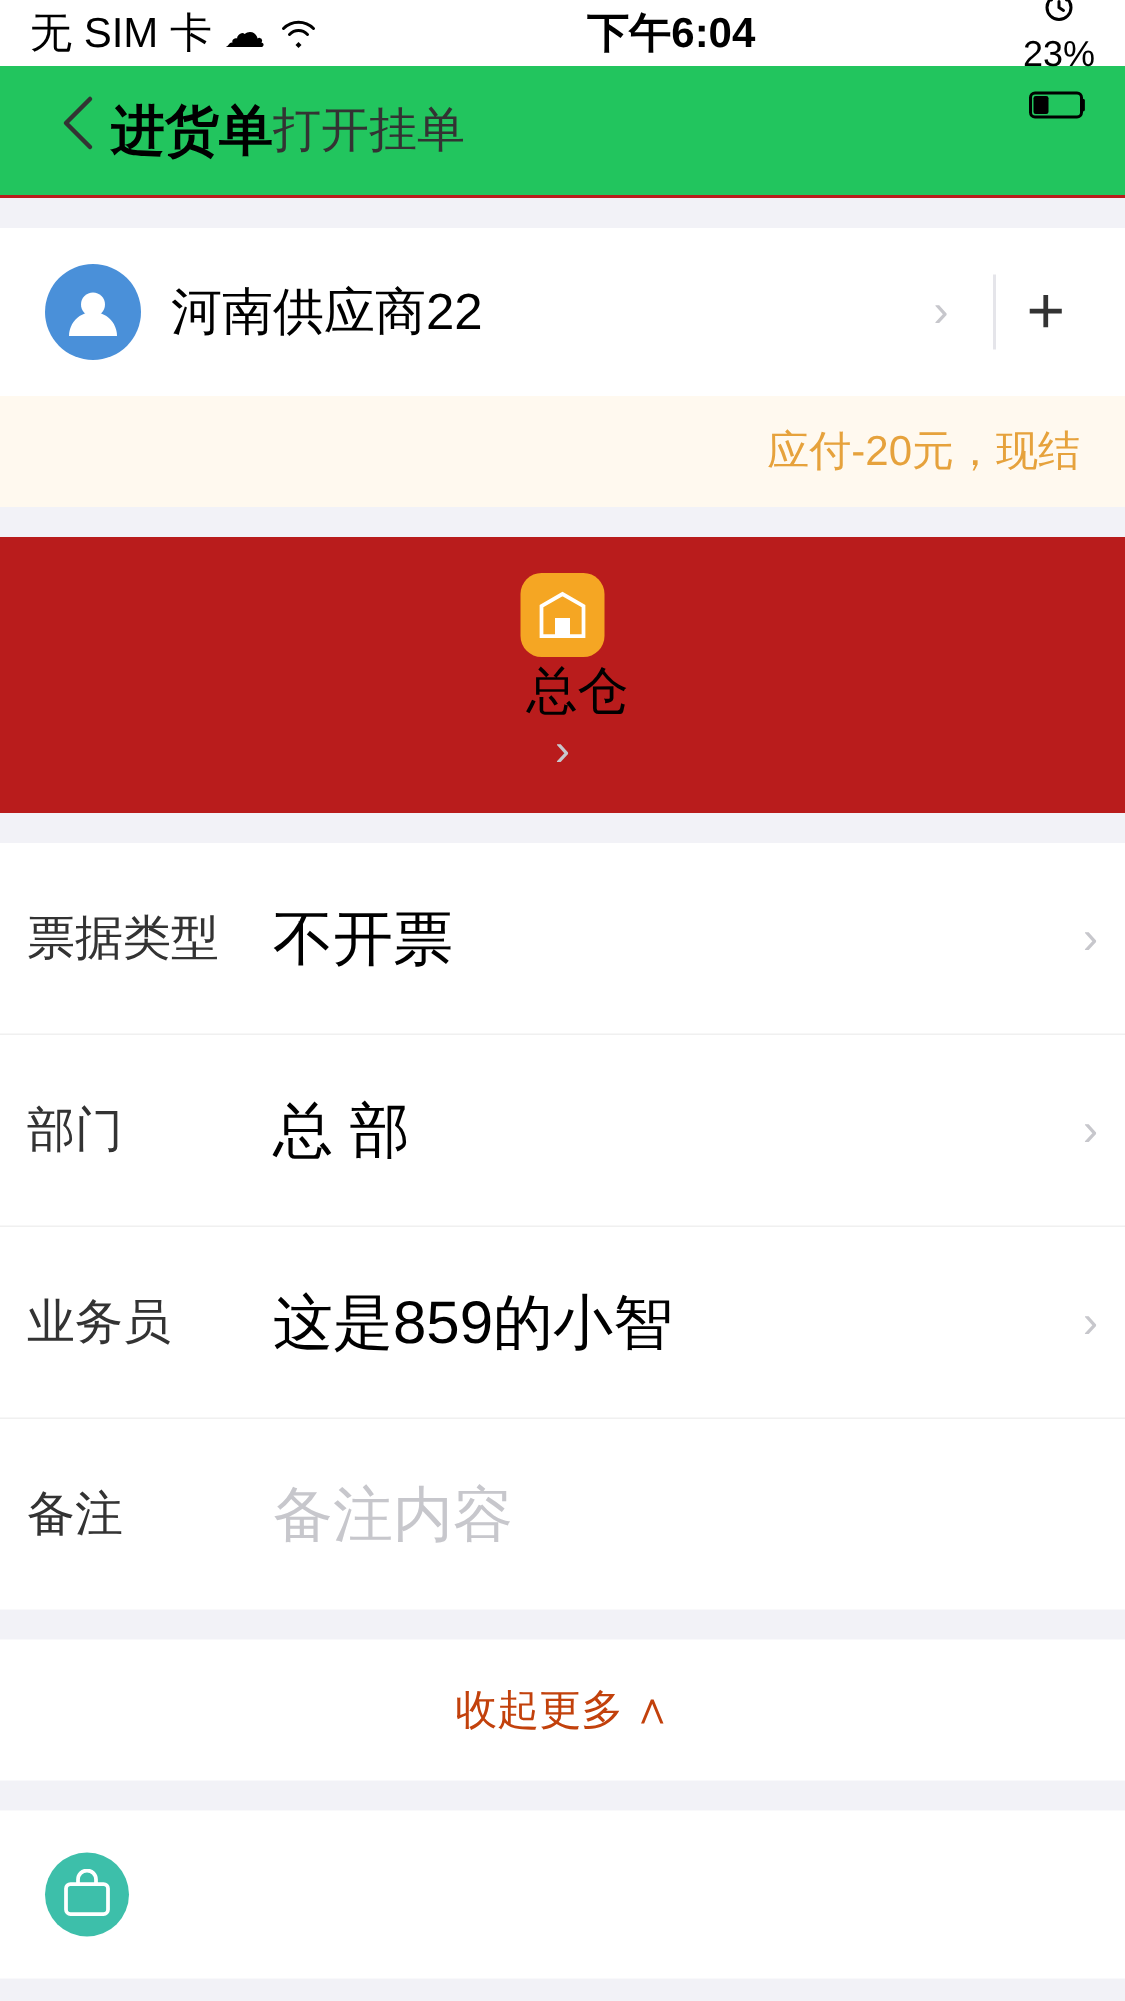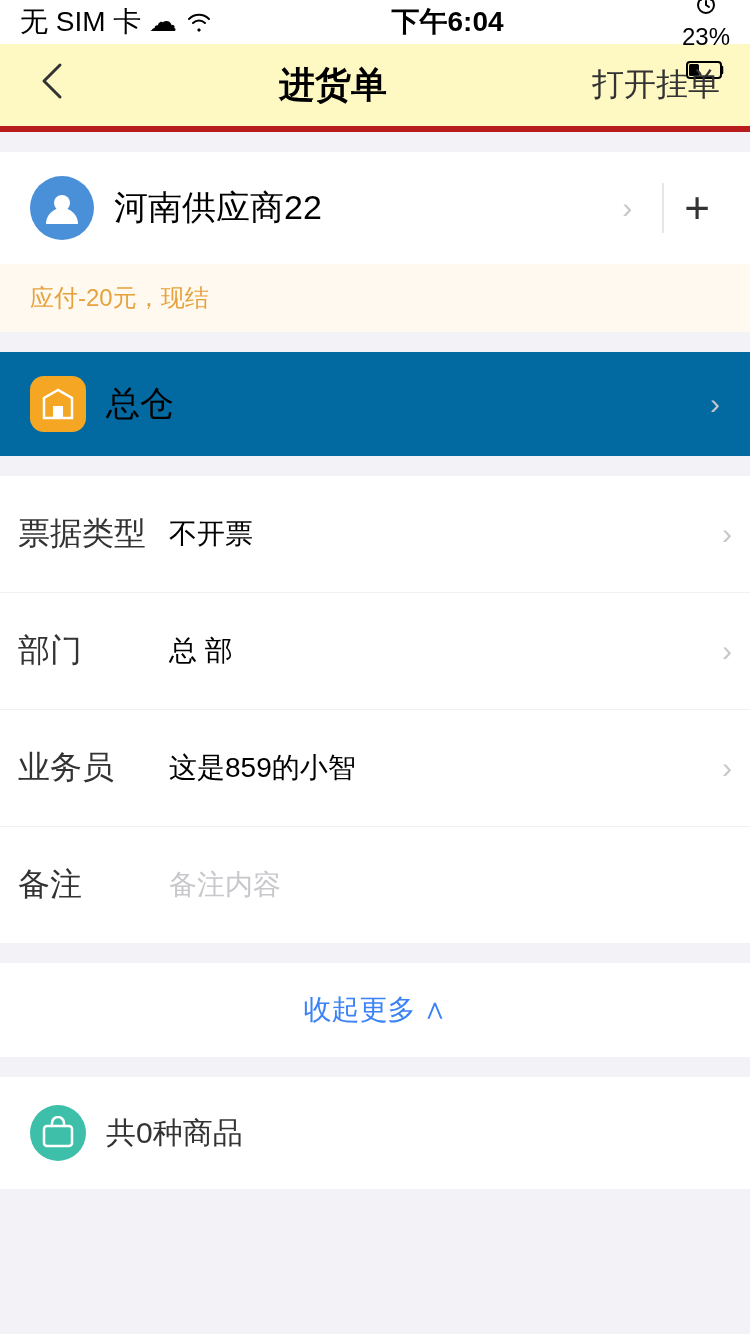--- a/index.html
+++ b/index.html
@@ -38,26 +38,25 @@
       display: flex;
       align-items: center;
       gap: 8px;
       font-size: 24px;
       flex-direction: column;
     }
 
     
     .nav-bar {
       height: 88px;
-      background: #fef9c3;
-      display: flex;
-      align-items: center;
-      justify-content: space-between;
+      background: #22c55e;
+      display: flex;
+      align-items: center;
       padding: 0 30px;
-      border-bottom: 6px solid #b91c1c;
+      border-bottom: 2px solid #b91c1c;
     }
     .nav-back {
       font-size: 40px;
       color: #333;
       cursor: pointer;
       padding: 10px;
     }
     .nav-title {
       font-size: 36px;
       font-weight: 600;
@@ -122,31 +121,33 @@
     .supplier-add {
       font-size: 44px;
       color: #333;
       padding: 0 10px;
     }
 
     
     .notice-banner {
       background: #fff9ef;
       padding: 18px 30px;
-      font-size: 24px;
+      font-size: 28px;
       color: #e6a23c;
+      text-align: right;
     }
 
     
     .warehouse-row {
       display: flex;
       align-items: center;
       padding: 24px 30px;
-      background: #0369a1;
+      background: #b91c1c;
       margin-top: 20px;
+      flex-direction: column;
     }
     .warehouse-icon {
       width: 56px;
       height: 56px;
       border-radius: 14px;
       background: #f5a623;
       display: flex;
       align-items: center;
       justify-content: center;
       flex-shrink: 0;
@@ -178,40 +179,40 @@
       border-bottom: none;
     }
     .form-label {
       font-size: 32px;
       color: #333;
       width: 140px;
       flex-shrink: 0;
     }
     .form-value {
       flex: 1;
-      font-size: 28px;
+      font-size: 40px;
       color: #000;
-      margin-left: 11px;
+      margin-left: 24px;
     }
     .form-value.placeholder {
       color: #c7c7cc;
     }
 
     
     .collapse-row {
       background: #fff;
       display: flex;
       align-items: center;
       justify-content: center;
       padding: 28px 30px;
       margin-top: 20px;
     }
     .collapse-text {
       font-size: 28px;
-      color: #3b82f6;
+      color: #c2410c;
     }
 
     
     .products-section {
       background: #fff;
       margin-top: 20px;
       display: flex;
       align-items: center;
       padding: 28px 30px;
       min-height: 100px;
@@ -347,14 +348,13 @@
   <span class="collapse-text">收起更多 ∧</span>
 </div>
 
 <div class="products-section">
   <div class="products-icon">
     <svg width="34" height="34" viewBox="0 0 34 34" fill="none">
       <rect x="3" y="10" width="28" height="20" rx="3" stroke="#fff" stroke-width="2.5" fill="none"></rect>
       <path d="M11 10V7a6 6 0 0112 0v3" stroke="#fff" stroke-width="2.5" stroke-linecap="round" fill="none"></path>
     </svg>
   </div>
-  <span class="products-count">共0种商品</span>
 </div>
 
 </body></html>

